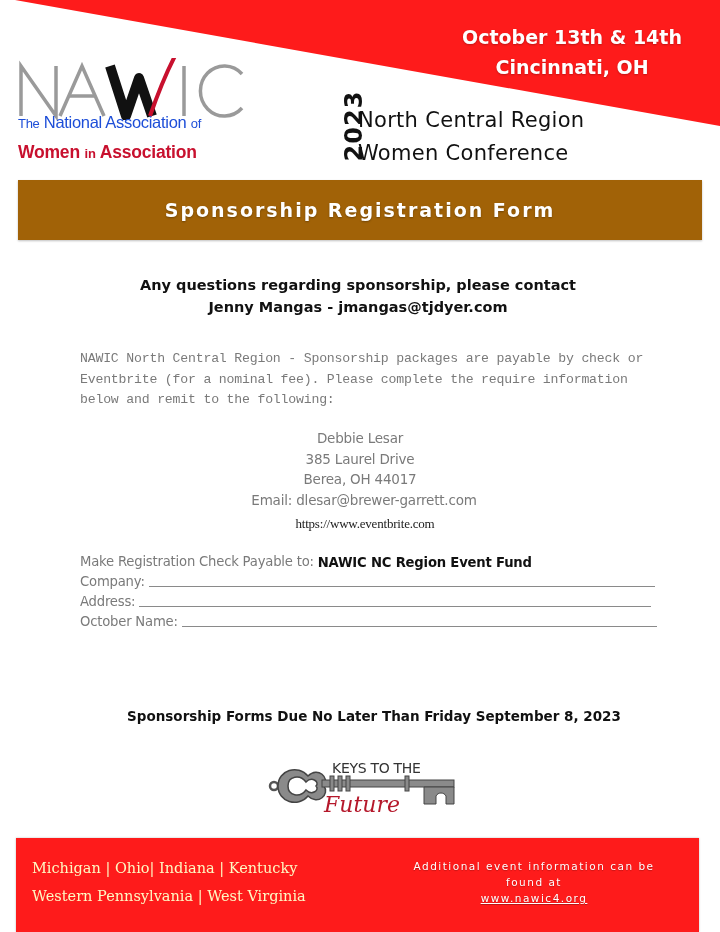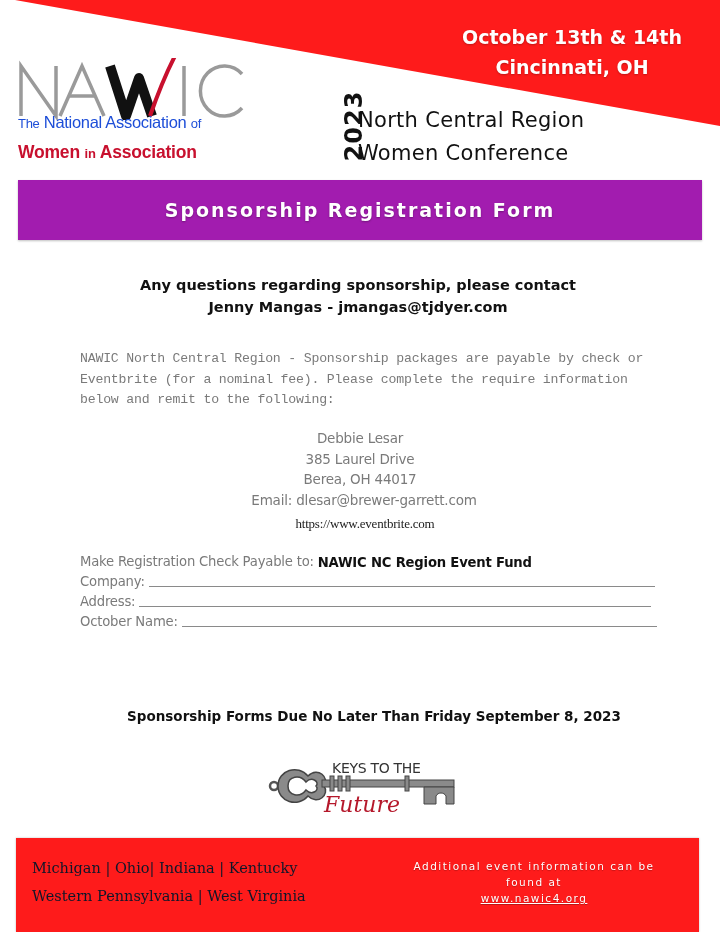--- a/index.html
+++ b/index.html
@@ -36,21 +36,21 @@
     color: #111; text-align: center; line-height: 26px; letter-spacing: 1px;
   }
   .conf-title {
     position: absolute; left: 358px; top: 104px; font-family: "DejaVu Sans", sans-serif;
     font-size: 21px; line-height: 33px; color: #111; font-weight: normal;
     letter-spacing: 0.3px;
   }
 
   .banner {
     position: absolute; left: 18px; top: 180px; width: 684px; height: 60px;
-    background: #a21caf; box-shadow: 0 1px 2px rgba(0,0,0,0.25);
+    background: #a16207; box-shadow: 0 1px 2px rgba(0,0,0,0.25);
     display: flex; align-items: center; justify-content: center;
   }
   .banner-title {
     color: #fff; font-family: "DejaVu Sans", sans-serif; font-weight: bold;
     font-size: 19px; letter-spacing: 2px; text-shadow: 0 1px 2px rgba(0,0,0,0.3);
   }
 
   .contact {
     position: absolute; left: 0; top: 274px; width: 716px; text-align: center;
     font-family: "DejaVu Sans", sans-serif; font-weight: bold; font-size: 14.5px;
@@ -104,21 +104,21 @@
   .key-sub {
     position: absolute; left: 56px; top: 34px; font-family: "DejaVu Serif", serif;
     font-style: italic; font-size: 22px; color: #b5182b; white-space: nowrap;
   }
 
   .footer {
     position: absolute; left: 16px; top: 838px; width: 683px; height: 94px;
     background: #fe1b1b; box-shadow: 0 0 2px rgba(0,0,0,0.25);
   }
   .states {
-    position: absolute; left: 16px; top: 16px; color: #0f172a;
+    position: absolute; left: 16px; top: 16px; color: #fef9c3;
     font-family: "DejaVu Serif", serif; font-size: 14.5px; line-height: 28px;
     white-space: nowrap;
   }
   .more-info {
     position: absolute; left: 378px; top: 20px; width: 280px; text-align: center;
     color: #fff; font-family: "DejaVu Sans", sans-serif; font-size: 10.5px;
     line-height: 16px; letter-spacing: 1.5px; text-shadow: 0 1px 1px rgba(0,0,0,0.25);
   }
   .more-info .link { text-decoration: underline; display: block; }
 </style>

